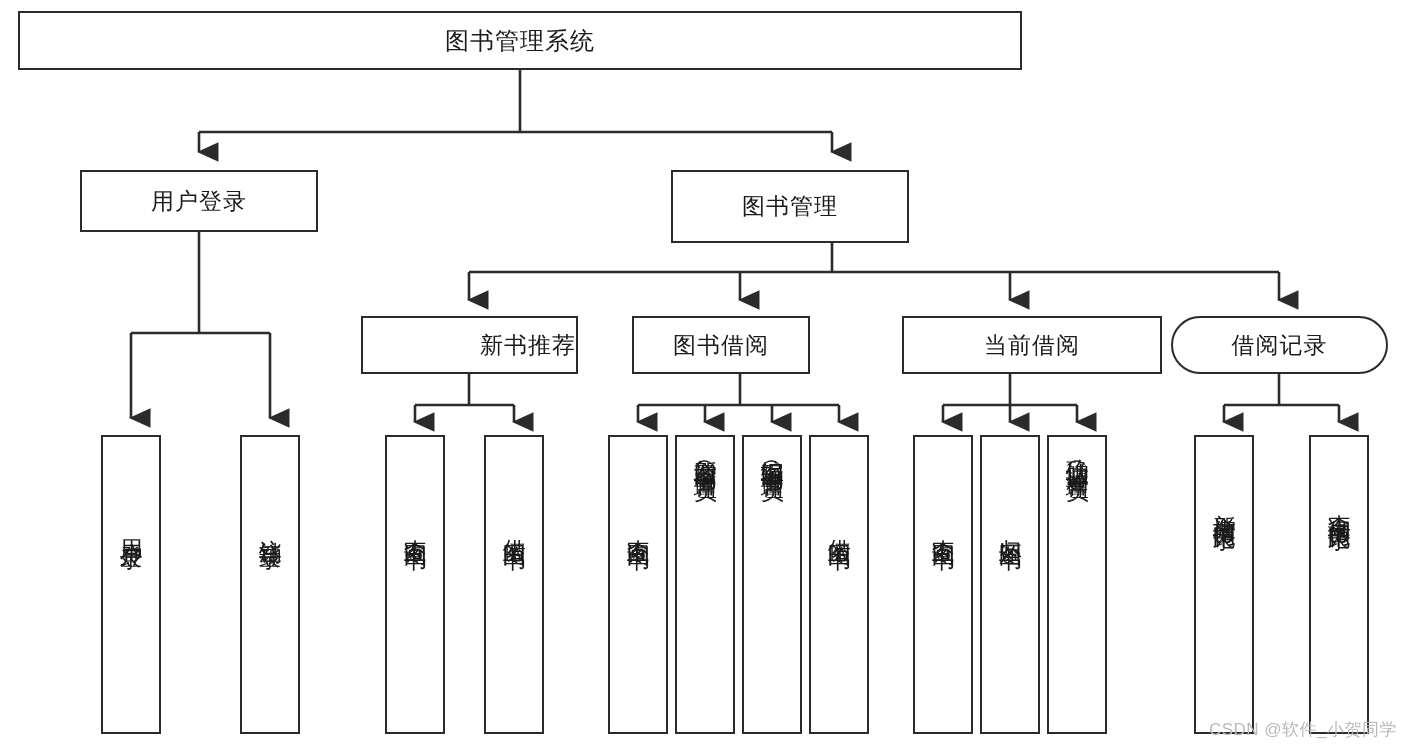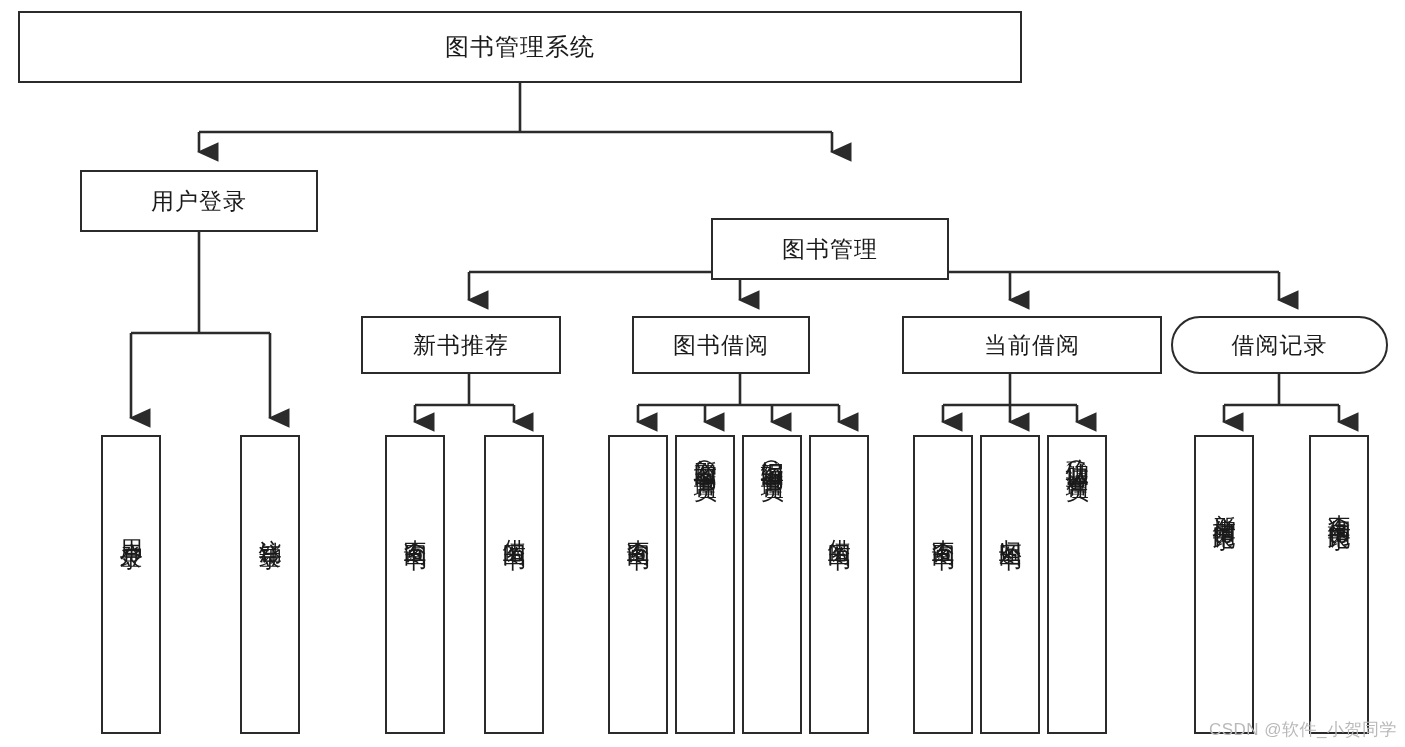--- a/index.html
+++ b/index.html
@@ -110,32 +110,32 @@
     <path d="M 1010 405 L 1010 422" marker-end="url(#arrow)"></path>
     <path d="M 1077 405 L 1077 422" marker-end="url(#arrow)"></path>
 
     <path d="M 1279 374 L 1279 405"></path>
     <path d="M 1224 405 L 1339 405"></path>
     <path d="M 1224 405 L 1224 422" marker-end="url(#arrow)"></path>
     <path d="M 1339 405 L 1339 422" marker-end="url(#arrow)"></path>
   </g>
 </svg>
 
-<div class="node h root" style="left:18px;top:11px;width:1004px;height:72px;">
+<div class="node h root" style="left:18px;top:11px;width:1004px;height:59px;">
   <span class="node-label">图书管理系统</span>
 </div>
 
 <div class="node h" style="left:80px;top:170px;width:238px;height:62px;">
   <span class="node-label">用户登录</span>
 </div>
-<div class="node h" style="left:711px;top:170px;width:238px;height:62px;margin-top:48px;">
+<div class="node h" style="left:671px;top:170px;width:238px;height:73px;">
   <span class="node-label">图书管理</span>
 </div>
 
-<div class="node h" style="left:361px;top:316px;width:200px;height:58px;">
+<div class="node h" style="left:361px;top:316px;width:217px;height:58px;justify-content:flex-end;">
   <span class="node-label">新书推荐</span>
 </div>
 <div class="node h" style="left:632px;top:316px;width:178px;height:58px;">
   <span class="node-label">图书借阅</span>
 </div>
 <div class="node h" style="left:902px;top:316px;width:260px;height:58px;">
   <span class="node-label">当前借阅</span>
 </div>
 <div class="node h" style="left:1171px;top:316px;width:217px;height:58px;border-radius:29px;">
   <span class="node-label">借阅记录</span>

